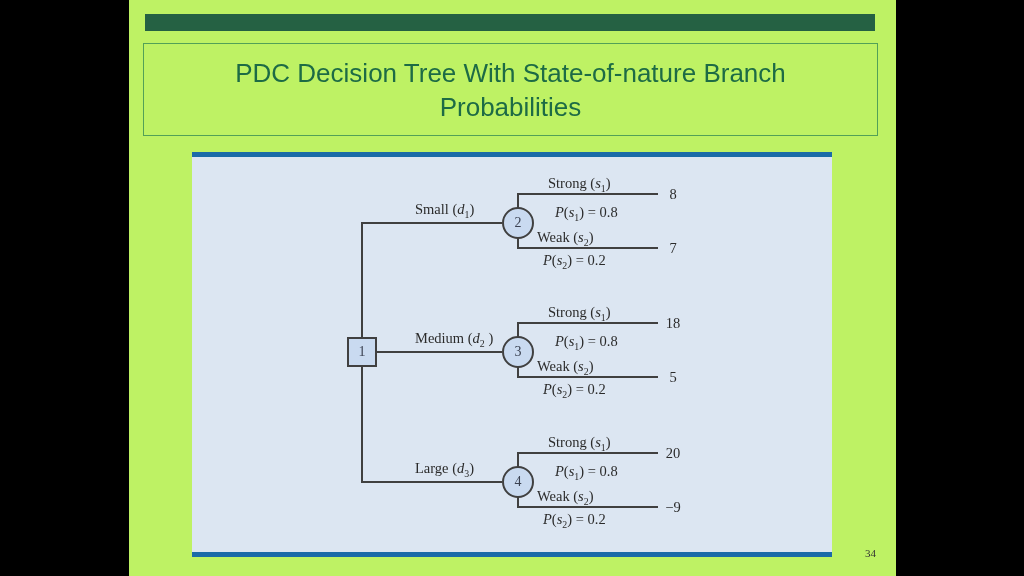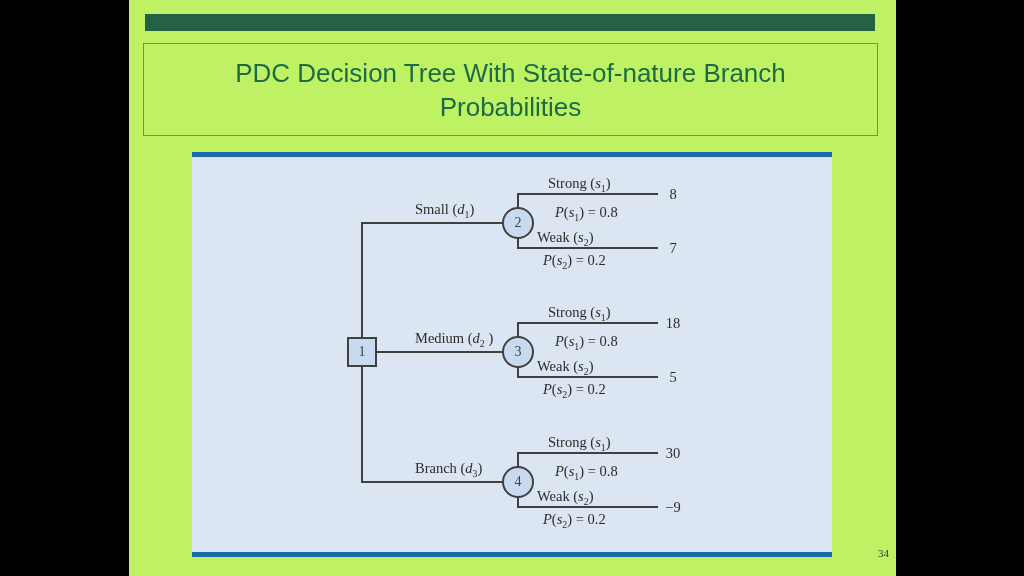--- a/index.html
+++ b/index.html
@@ -64,21 +64,21 @@
     border:2px solid #404040;background:#c9daf0;
     display:flex;align-items:center;justify-content:center;
     font-family:"Liberation Serif","DejaVu Serif",serif;
     font-size:14px;color:#3b4252;
   }
   .cnode{left:310px;top:55px;width:32px;height:32px;border-radius:50%;}
   .square{left:155px;top:185px;width:30px;height:30px;}
   .page-num{
     position:absolute;left:736px;top:547px;width:24px;
     font-family:"Liberation Serif","DejaVu Serif",serif;
-    font-size:11px;color:#333;text-align:right;
+    font-size:11px;color:#333;text-align:left;
   }
 </style>
 </head>
 <body>
 
 <div class="slide">
 
   <div class="green-bar"></div>
 
   <div class="title-box">
@@ -121,30 +121,30 @@
         <div class="lbl p1lbl"><span class="v">P</span><span>(</span><span class="v">s</span><sub>1</sub><span>) = 0.8</span></div>
         <div class="lbl wlbl"><span>Weak (</span><span class="v">s</span><sub>2</sub><span>)</span></div>
         <div class="lbl p2lbl"><span class="v">P</span><span>(</span><span class="v">s</span><sub>2</sub><span>) = 0.2</span></div>
         <div class="lbl payoff spay">18</div>
         <div class="lbl payoff wpay">5</div>
         <div class="node cnode">3</div>
       </div>
 
       <div class="branch b2">
         <div class="line dline"></div>
-        <div class="lbl dlbl"><span>Branch (</span><span class="v">d</span><sub>3</sub><span>)</span></div>
+        <div class="lbl dlbl"><span>Large (</span><span class="v">d</span><sub>3</sub><span>)</span></div>
         <div class="line stem-u"></div>
         <div class="line stem-d"></div>
         <div class="line sline"></div>
         <div class="line wline"></div>
         <div class="lbl slbl"><span>Strong (</span><span class="v">s</span><sub>1</sub><span>)</span></div>
         <div class="lbl p1lbl"><span class="v">P</span><span>(</span><span class="v">s</span><sub>1</sub><span>) = 0.8</span></div>
         <div class="lbl wlbl"><span>Weak (</span><span class="v">s</span><sub>2</sub><span>)</span></div>
         <div class="lbl p2lbl"><span class="v">P</span><span>(</span><span class="v">s</span><sub>2</sub><span>) = 0.2</span></div>
-        <div class="lbl payoff spay">30</div>
+        <div class="lbl payoff spay">20</div>
         <div class="lbl payoff wpay">−9</div>
         <div class="node cnode">4</div>
       </div>
 
       <div class="node square">1</div>
 
     </div>
   </div>
 
   <div class="page-num">34</div>

